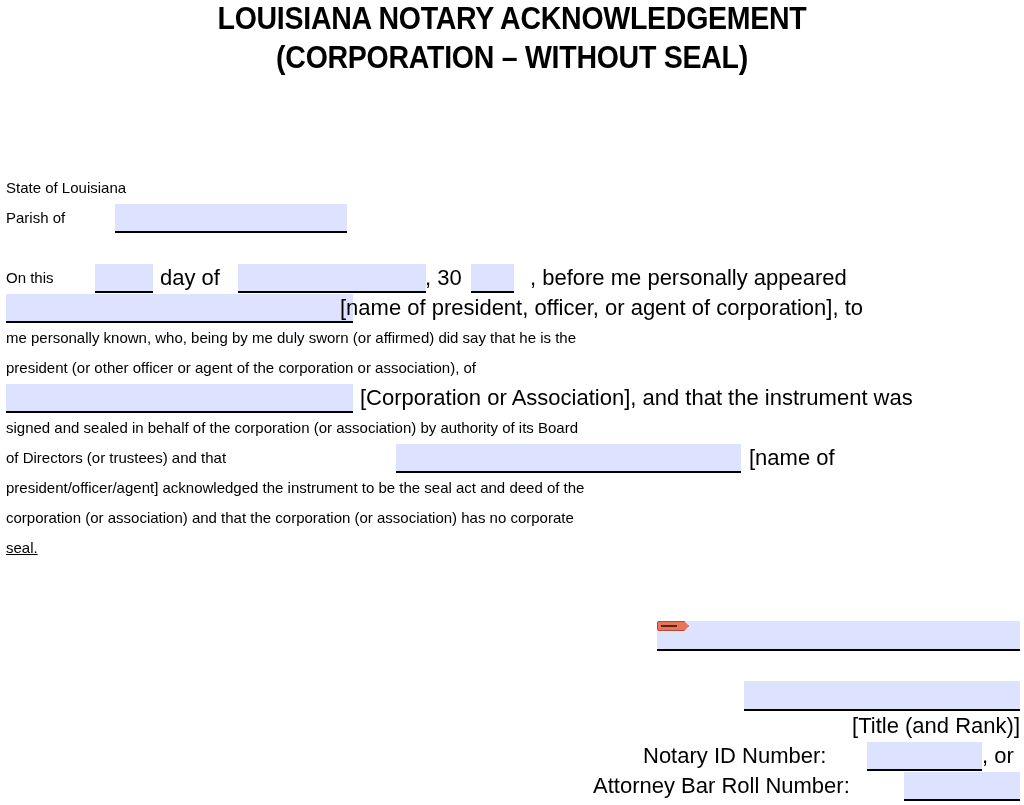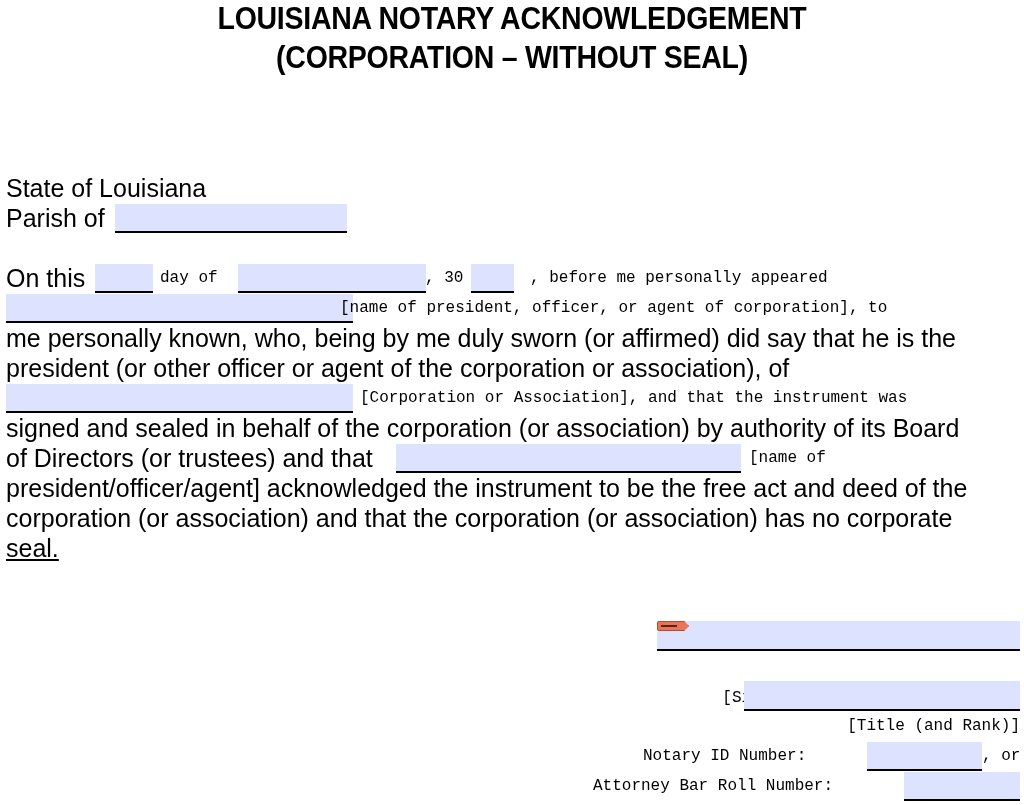--- a/index.html
+++ b/index.html
@@ -25,31 +25,30 @@
       line-height: 38px;
       letter-spacing: -0.3px;
       transform: scaleX(0.92);
     }
     .t1 { top: 0px; }
     .t2 { top: 39px; }
 
     .line {
       position: absolute;
       left: 6px;
-      font-size: 25px;
+      font-size: 15px;
       line-height: 30px;
       white-space: nowrap;
       text-align: right;
     }
     .r {
       position: absolute;
-      font-size: 16px;
+      font-size: 22px;
       line-height: 30px;
       white-space: nowrap;
-      font-family: Liberation Mono, monospace;
     }
     .field {
       position: absolute;
       background: #dde3ff;
       border-bottom: 2px solid #000000;
       box-sizing: border-box;
     }
     .sig-tag {
       position: absolute;
       left: 657px;
@@ -99,21 +98,21 @@
 
 <div class="field" style="left:6px; top:384px; width:347px; height:29px;"></div>
 <div class="r" style="left:360px; top:383px;">[Corporation or Association], and that the instrument was</div>
 
 <div class="line" style="top:413px;">signed and sealed in behalf of the corporation (or association) by authority of its Board</div>
 
 <div class="line" style="top:443px;">of Directors (or trustees) and that</div>
 <div class="field" style="left:396px; top:444px; width:345px; height:29px;"></div>
 <div class="r" style="left:749px; top:443px;">[name of</div>
 
-<div class="line" style="top:473px;">president/officer/agent] acknowledged the instrument to be the free act and deed of the</div>
+<div class="line" style="top:473px;">president/officer/agent] acknowledged the instrument to be the seal act and deed of the</div>
 <div class="line" style="top:503px;">corporation (or association) and that the corporation (or association) has no corporate</div>
 <div class="line" style="top:533px;text-decoration:underline;">seal.</div>
 
 <div class="field" style="left:657px; top:621px; width:363px; height:30px;"></div>
 <div class="sig-tag"></div>
 <div class="r" style="right:4px; top:651px;margin-top:32px;">[Signature of notarial officer]</div>
 
 <div class="field" style="left:744px; top:681px; width:276px; height:30px;"></div>
 <div class="r" style="right:4px; top:711px;">[Title (and Rank)]</div>
 

